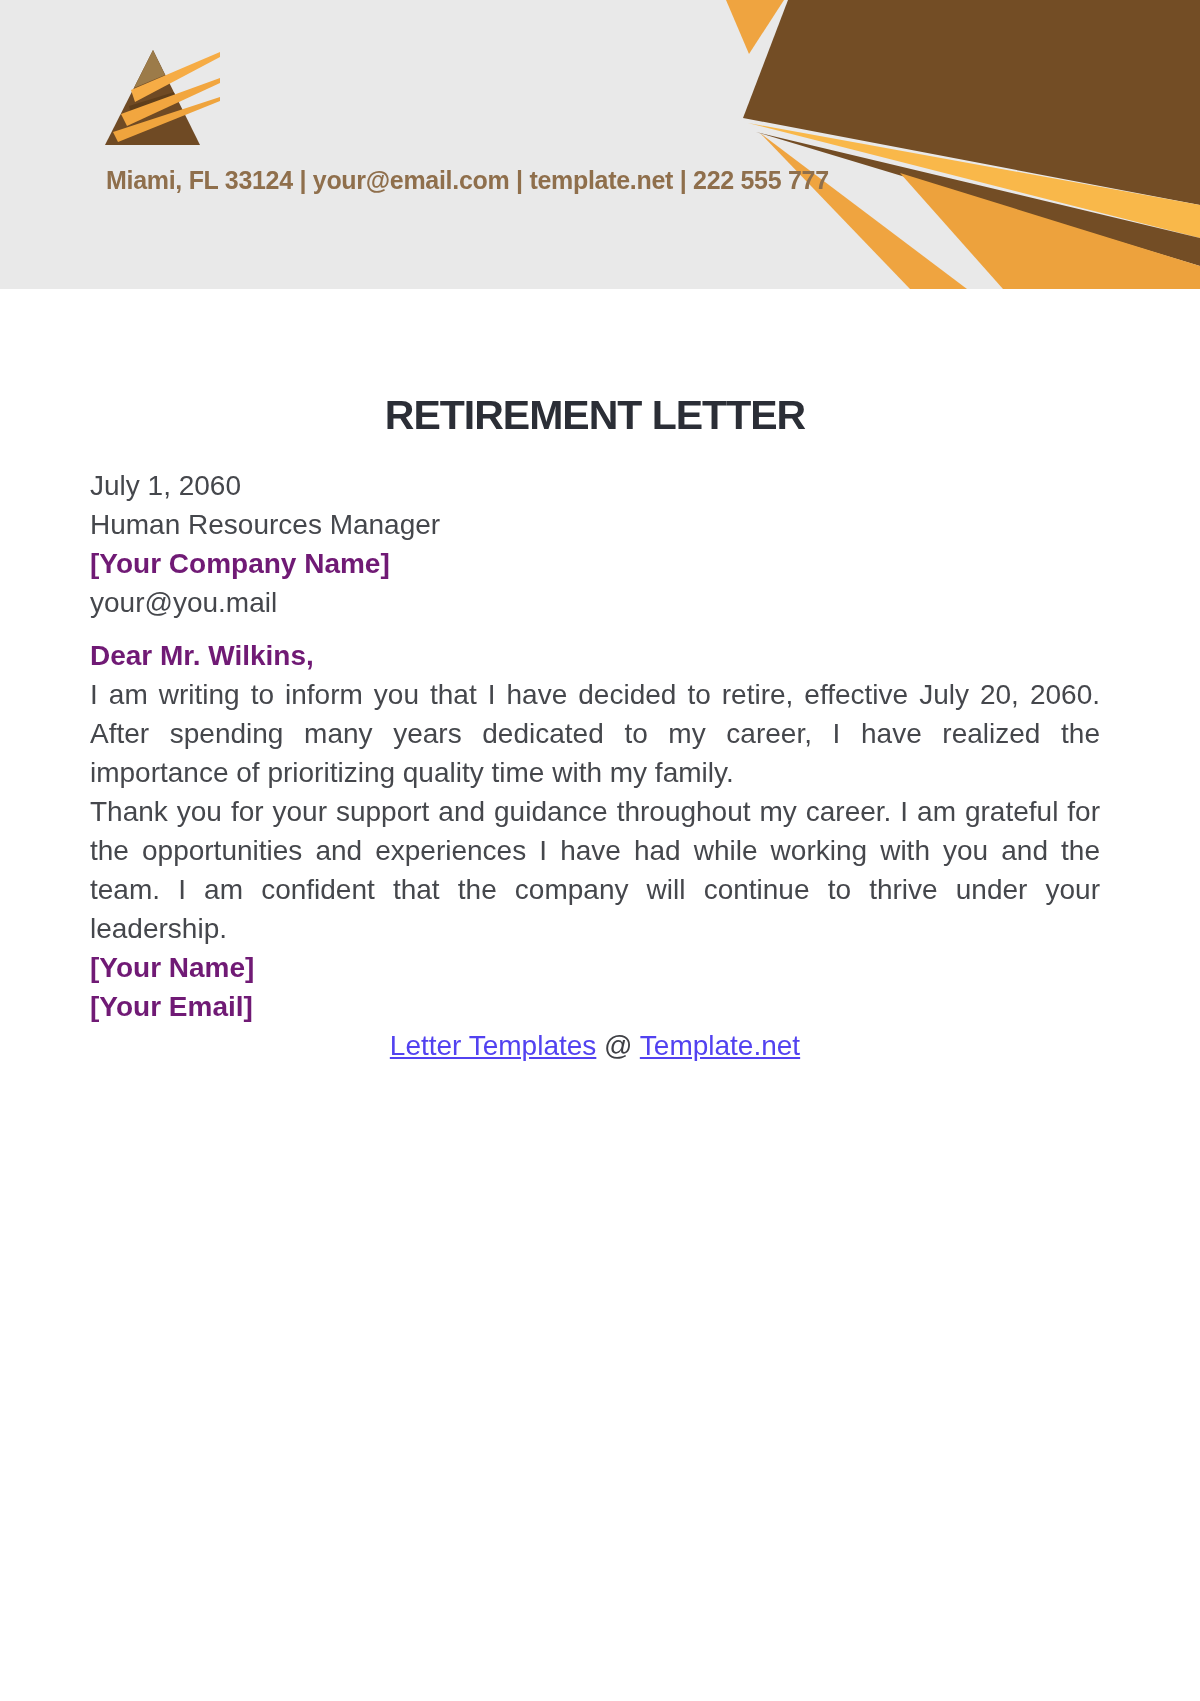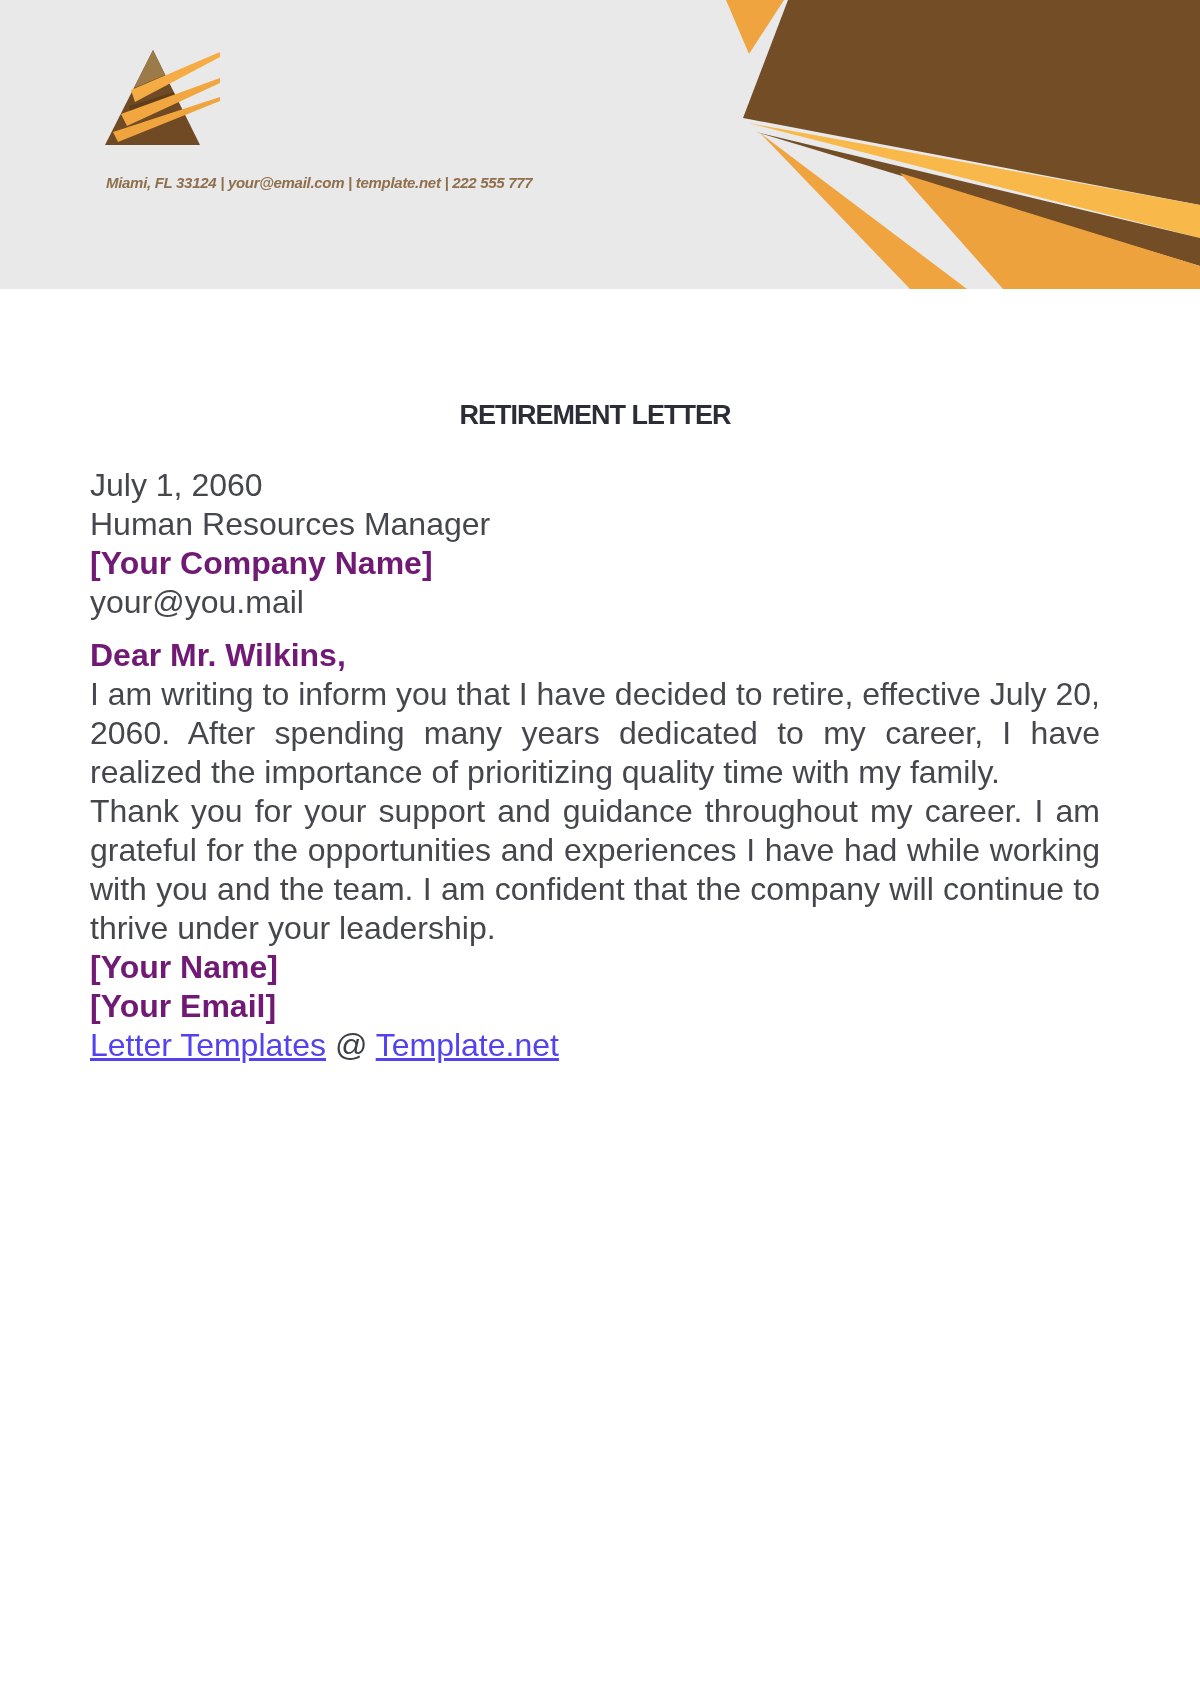--- a/index.html
+++ b/index.html
@@ -20,47 +20,47 @@
   }
   .logo {
     position:absolute; left:85px; top:38px;
     width:145px; height:115px;
   }
   .decor {
     position:absolute; right:0; top:0;
     width:580px; height:289px;
   }
   .contact {
-    position:absolute; left:106px; top:174px;
-    font-size:15px; font-weight:700; letter-spacing:-0.3px;
+    position:absolute; left:106px; top:166px;
+    font-size:25px; font-weight:700; letter-spacing:-0.3px;
     color:#8f6f4c;
     white-space:nowrap;
-    font-style:italic;
   }
   
   .letter {
     padding:0 100px 0 90px;
   }
   .title {
     margin-top:103px;
-    font-size:27px; line-height:46px; font-weight:700;
+    font-size:41px; line-height:46px; font-weight:700;
     letter-spacing:-1px;
     text-align:center;
     color:#2b2e36;
   }
   .letter p {
-    font-size:32px; line-height:39px;
+    font-size:28px; line-height:39px;
     color:#45474c;
   }
   .letter p.b { font-weight:700; color:#701a75; }
   .mt { margin-top:0; }
   .date-block { margin-top:28px; }
   .salutation { margin-top:14px; }
   .just { text-align:justify; }
   .footer-line {
+    text-align:center;
     font-size:24px; line-height:39px;
   }
   .footer-line a {
     color:#5242f0;
     text-decoration:underline;
   }
   .footer-line .at { color:#3f4045; }
 </style>
 </head>
 <body>

